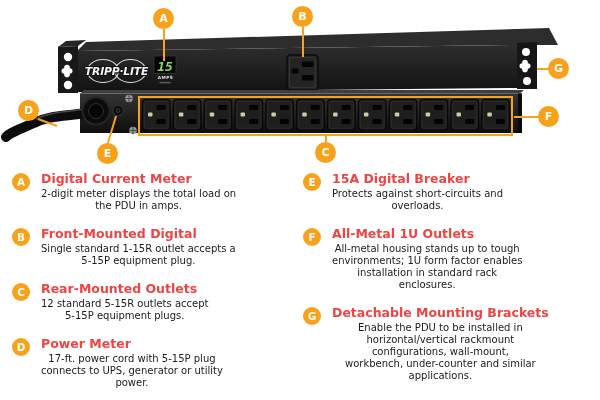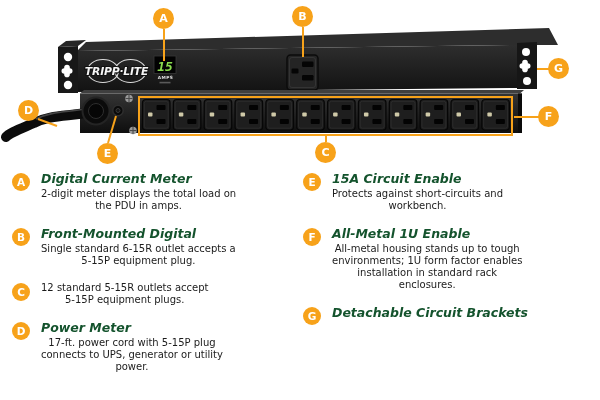--- a/index.html
+++ b/index.html
@@ -10,21 +10,21 @@
   .marker{position:absolute;width:21px;height:21px;border-radius:50%;
           background:#F7A21A;color:#fff;font-weight:bold;font-size:11px;line-height:21px;
           text-align:center;}
   .features{position:absolute;left:12px;top:172px;width:580px;display:flex;}
   .col-left{width:291px;flex:none;}
   .col-right{flex:1;}
   .feature{display:flex;align-items:flex-start;margin-bottom:15px;}
   .fb{flex:none;width:18px;height:18px;border-radius:50%;background:#F7A21A;color:#fff;
       font-weight:bold;font-size:10.5px;line-height:18px;text-align:center;margin-right:11px;
       margin-top:1px;}
-  .ftitle{font-size:12.5px;font-weight:bold;color:#14532d;line-height:14px;margin-bottom:2px;font-style:italic;}
+  .ftitle{font-size:12.5px;font-weight:bold;color:#ef4444;line-height:14px;margin-bottom:2px;}
   .fdesc{font-size:10px;line-height:12px;color:#1b1b1b;white-space:pre-line;text-align:center;}
 </style>
 </head>
 <body>
 
 <div class="stage">
 
   <div class="device">
     <svg width="600" height="166" viewBox="0 0 600 166" xmlns="http://www.w3.org/2000/svg">
       <defs>
@@ -157,62 +157,68 @@
         <div>
           <div class="ftitle">Digital Current Meter</div>
           <div class="fdesc">2-digit meter displays the total load on
 the PDU in amps.</div>
         </div>
       </div>
       <div class="feature">
         <div class="fb">B</div>
         <div>
           <div class="ftitle">Front-Mounted Digital</div>
-          <div class="fdesc">Single standard 6-15R outlet accepts a
+          <div class="fdesc">Single standard 1-15R outlet accepts a
 5-15P equipment plug.</div>
         </div>
       </div>
       <div class="feature">
         <div class="fb">C</div>
         <div>
+          <div class="ftitle">Rear-Mounted Outlets</div>
           <div class="fdesc">12 standard 5-15R outlets accept
 5-15P equipment plugs.</div>
         </div>
       </div>
       <div class="feature">
         <div class="fb">D</div>
         <div>
           <div class="ftitle">Power Meter</div>
           <div class="fdesc">17-ft. power cord with 5-15P plug
 connects to UPS, generator or utility
 power.</div>
         </div>
       </div>
     </div>
     <div class="col-right">
       <div class="feature">
         <div class="fb">E</div>
         <div>
-          <div class="ftitle">15A Circuit Enable</div>
+          <div class="ftitle">15A Digital Breaker</div>
           <div class="fdesc">Protects against short-circuits and
-workbench.</div>
+overloads.</div>
         </div>
       </div>
       <div class="feature">
         <div class="fb">F</div>
         <div>
-          <div class="ftitle">All-Metal 1U Enable</div>
+          <div class="ftitle">All-Metal 1U Outlets</div>
           <div class="fdesc">All-metal housing stands up to tough
 environments; 1U form factor enables
 installation in standard rack
 enclosures.</div>
         </div>
       </div>
       <div class="feature">
         <div class="fb">G</div>
         <div>
-          <div class="ftitle">Detachable Circuit Brackets</div>
+          <div class="ftitle">Detachable Mounting Brackets</div>
+          <div class="fdesc">Enable the PDU to be installed in
+horizontal/vertical rackmount
+configurations, wall-mount,
+workbench, under-counter and similar
+applications.</div>
         </div>
       </div>
     </div>
   </div>
 
 </div>
 
 </body></html>

